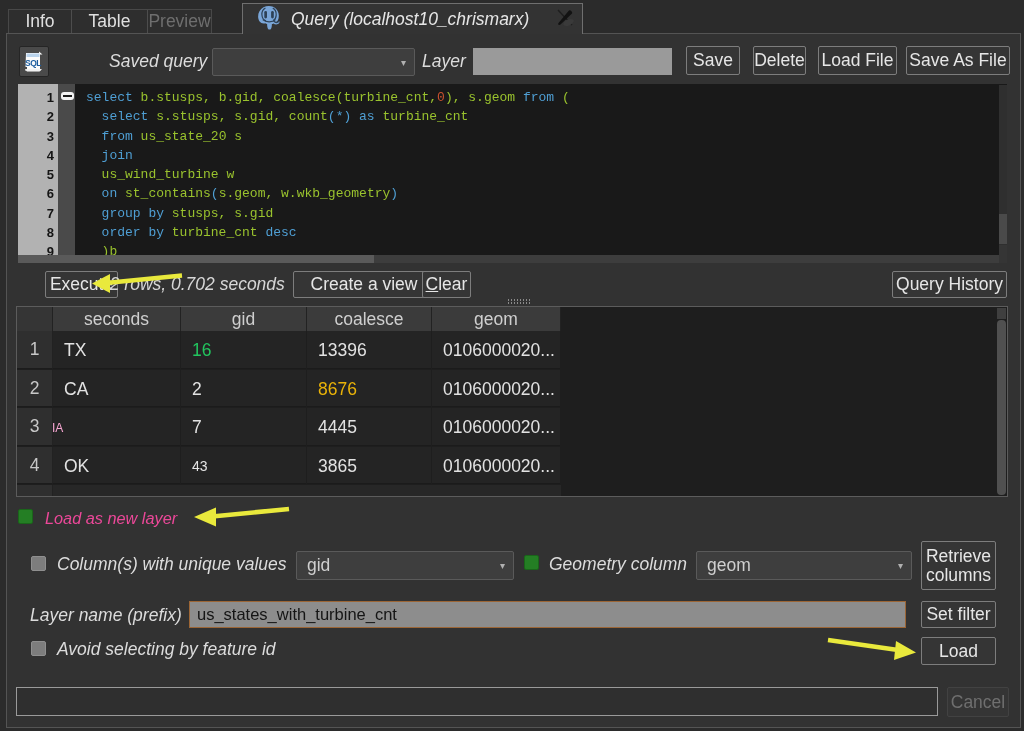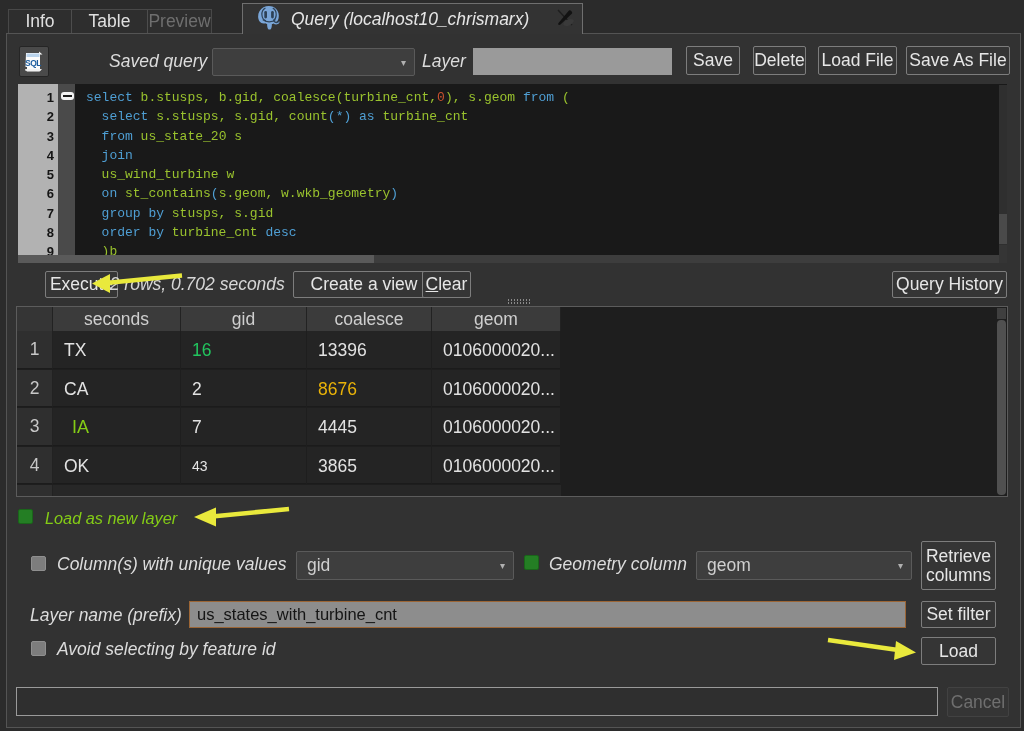--- a/index.html
+++ b/index.html
@@ -115,21 +115,21 @@
     <div class="abs" style="left:64px; top:370px; height:38px; color:#e2e2e2; font-size:17.5px; display:flex; align-items:center;">CA</div>
     <div class="abs" style="left:192px; top:370px; height:38px; color:#e2e2e2; font-size:17.5px; display:flex; align-items:center;">2</div>
     <div class="abs" style="left:318px; top:370px; height:38px; color:#eab308; font-size:17.5px; display:flex; align-items:center;">8676</div>
     <div class="abs" style="left:443px; top:370px; height:38px; color:#e2e2e2; font-size:17.5px; display:flex; align-items:center;">0106000020...</div>
     <div class="abs" style="left:17px; top:408px; width:36px; height:38px; background:#2f2f2f; border-right:1px solid #222; border-bottom:1px solid #1c1c1c; color:#c8c8c8; font-size:17.5px; display:flex; align-items:center; justify-content:center;">3</div>
     <div class="abs" style="left:53px; top:408px; width:508px; height:38px; background:#242424; border-bottom:1px solid #1b1b1b;"></div>
     <div class="abs" style="left:180px; top:408px; width:1px; height:39px; background:#1e1e1e;"></div>
     <div class="abs" style="left:306px; top:408px; width:1px; height:39px; background:#1e1e1e;"></div>
     <div class="abs" style="left:431px; top:408px; width:1px; height:39px; background:#1e1e1e;"></div>
     <div class="abs" style="left:560px; top:408px; width:1px; height:39px; background:#1e1e1e;"></div>
-    <div class="abs" style="left:72px; top:408px; height:39px; color:#84cc16; font-size:18px; display:flex; align-items:center;">IA</div>
+    <div class="abs" style="left:52px; top:408px; height:39px; color:#f9a8d4; font-size:12px; display:flex; align-items:center;">IA</div>
     <div class="abs" style="left:192px; top:408px; height:39px; color:#e2e2e2; font-size:17.5px; display:flex; align-items:center;">7</div>
     <div class="abs" style="left:318px; top:408px; height:39px; color:#e2e2e2; font-size:17.5px; display:flex; align-items:center;">4445</div>
     <div class="abs" style="left:443px; top:408px; height:39px; color:#e2e2e2; font-size:17.5px; display:flex; align-items:center;">0106000020...</div>
     <div class="abs" style="left:17px; top:447px; width:36px; height:37px; background:#2f2f2f; border-right:1px solid #222; border-bottom:1px solid #1c1c1c; color:#c8c8c8; font-size:17.5px; display:flex; align-items:center; justify-content:center;">4</div>
     <div class="abs" style="left:53px; top:447px; width:508px; height:37px; background:#242424; border-bottom:1px solid #1b1b1b;"></div>
     <div class="abs" style="left:180px; top:447px; width:1px; height:38px; background:#1e1e1e;"></div>
     <div class="abs" style="left:306px; top:447px; width:1px; height:38px; background:#1e1e1e;"></div>
     <div class="abs" style="left:431px; top:447px; width:1px; height:38px; background:#1e1e1e;"></div>
     <div class="abs" style="left:560px; top:447px; width:1px; height:38px; background:#1e1e1e;"></div>
     <div class="abs" style="left:64px; top:447px; height:38px; color:#e2e2e2; font-size:17.5px; display:flex; align-items:center;">OK</div>
@@ -137,21 +137,21 @@
     <div class="abs" style="left:318px; top:447px; height:38px; color:#e2e2e2; font-size:17.5px; display:flex; align-items:center;">3865</div>
     <div class="abs" style="left:443px; top:447px; height:38px; color:#e2e2e2; font-size:17.5px; display:flex; align-items:center;">0106000020...</div>
     <div class="abs" style="left:17px; top:485px; width:36px; height:11px; background:#2f2f2f; border-right:1px solid #222;"></div>
     <div class="abs" style="left:53px; top:485px; width:508px; height:11px; background:#272727;"></div>
   </div>
 
 <div class="abs" style="left:997px; top:308px; width:9px; height:11px; background:#3f3f3f;"></div>
 <div class="abs" style="left:997px; top:320px; width:9px; height:175px; background:#505050; border-radius:4px;"></div>
 
 <div class="cb green" style="left:18px; top:509px;"></div>
-<div class="abs lbl" style="left:45px; top:508px; color:#84cc16; font-size:16.3px;">Load as new layer</div>
+<div class="abs lbl" style="left:45px; top:508px; color:#ec4899; font-size:16.3px;">Load as new layer</div>
 <svg class="abs" style="left:192px; top:503px;" width="100" height="26" viewBox="0 0 100 26">
   <path d="M20 13.5 L97 6" fill="none" stroke="#e9e93c" stroke-width="4.6"></path>
   <path d="M2 14 L24 4.5 L24 23.5 Z" fill="#e9e93c"></path>
 </svg>
 
 <div class="cb gray" style="left:31px; top:556px;"></div>
 <div class="abs lbl" style="left:57px; top:554px;">Column(s) with unique values</div>
 <div class="combo" style="left:296px; top:551px; width:218px; height:29px;">
     <span style="margin-left:10px;">gid</span>
     <span class="arr">▾</span>

